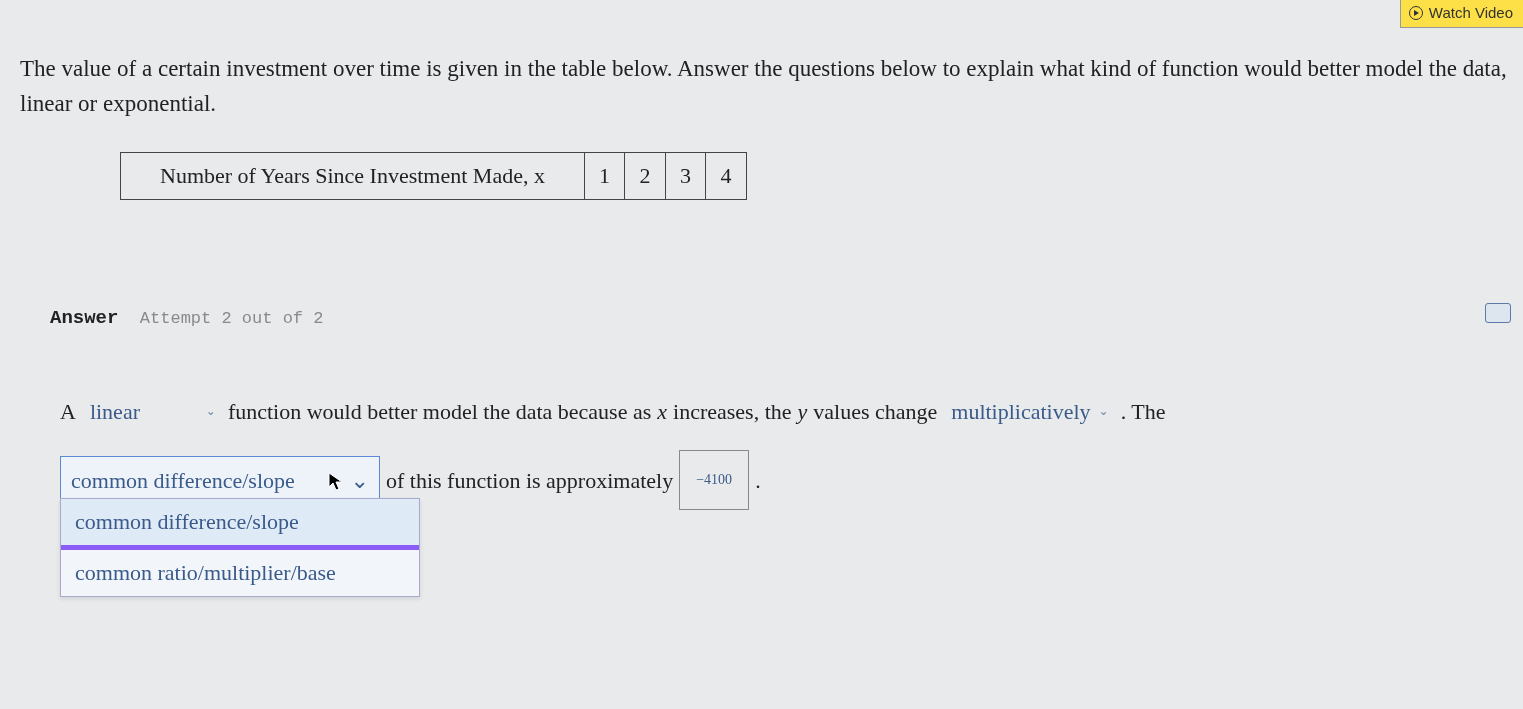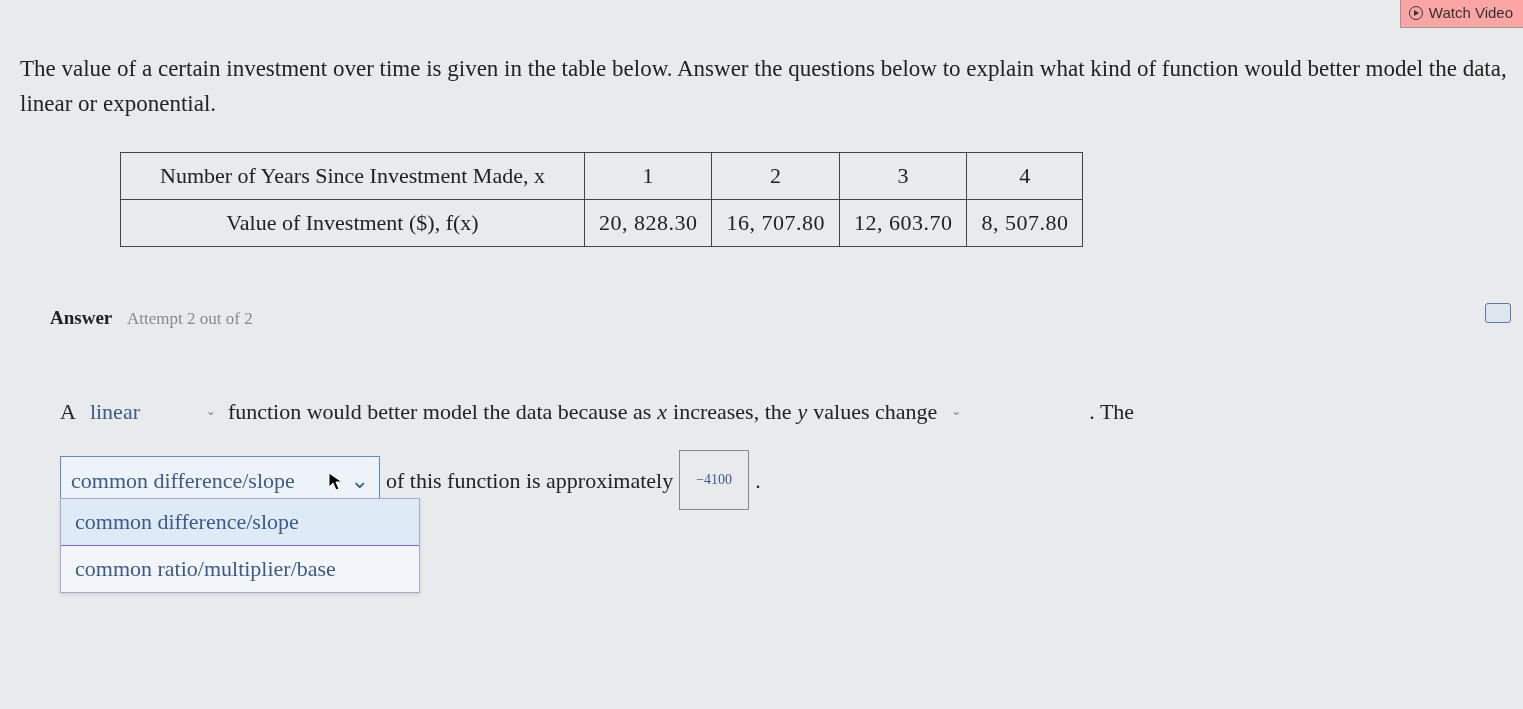--- a/index.html
+++ b/index.html
@@ -19,21 +19,21 @@
     border: 1px solid #999;
     border-top: none;
     border-right: none;
     padding: 4px 10px 6px 8px;
     font-family: Arial, sans-serif;
     font-size: 15px;
     color: #333;
     display: flex;
     align-items: center;
     gap: 6px;
-    background: #fca5a5;
+    background: #fde047;
   }
   .play-icon {
     width: 14px;
     height: 14px;
     border: 1.5px solid #333;
     border-radius: 50%;
     display: inline-flex;
     align-items: center;
     justify-content: center;
   }
@@ -69,21 +69,21 @@
   .data-table .row-header {
     text-align: center;
     padding: 10px 39px;
   }
   .data-table .val { letter-spacing: 0.5px; }
   .answer-header {
     position: absolute;
     top: 307px;
     left: 50px;
     font-size: 19px;
-    font-family: Liberation Serif, serif;
+    font-family: Liberation Mono, monospace;
   }
   .answer-header .label { font-weight: bold; color: #222; }
   .answer-header .attempt { color: #8a8a8a; margin-left: 10px; font-size: 17px; }
   .keyboard-icon {
     position: absolute;
     top: 303px;
     right: 12px;
     width: 26px;
     height: 20px;
     border: 1.5px solid #5a7ba8;
@@ -144,21 +144,21 @@
     left: 60px;
     width: 360px;
     border: 1px solid #aac;
     background: #f2f5fa;
     box-shadow: 0 2px 4px rgba(0,0,0,0.1);
   }
   .dropdown-menu .opt {
     padding: 10px 14px;
     font-size: 22px;
     color: #3a5a8a;
-    border-top: 1px solid #8b5cf6;
+    border-top: 5px solid #8b5cf6;
   }
   .dropdown-menu .opt:first-child {
     border-top: none;
     background: #dfeaf7;
   }
   .cursor {
     position: absolute;
     top: 472px;
     left: 328px;
     width: 16px;
@@ -178,27 +178,20 @@
 <div class="question">The value of a certain investment over time is given in the table below. Answer the questions below to explain what kind of function would better model the data, linear or exponential.</div>
 
 <table class="data-table">
   <tbody>
       <tr>
     <td class="row-header">Number of Years Since Investment Made, x</td>
     <td class="val">1</td>
     <td class="val">2</td>
     <td class="val">3</td>
     <td class="val">4</td>
-  </tr>
-  <tr>
-    <td class="row-header">Value of Investment ($), f(x)</td>
-    <td class="val">20, 828.30</td>
-    <td class="val">16, 707.80</td>
-    <td class="val">12, 603.70</td>
-    <td class="val">8, 507.80</td>
   </tr>
 </tbody>
   </table>
 
 <div class="answer-header">
   <span class="label">Answer</span>
   <span class="attempt">Attempt 2 out of 2</span>
 </div>
 
 <div class="keyboard-icon"></div>
@@ -208,20 +201,21 @@
   <span class="inline-select plain">
     <span>linear</span>
     <span class="chev">⌄</span>
   </span>
   <span>function would better model the data because as</span>
   <span class="italic">x</span>
   <span>increases, the</span>
   <span class="italic">y</span>
   <span>values change</span>
   <span class="inline-select plain">
+    <span>multiplicatively</span>
     <span class="chev">⌄</span>
   </span>
   <span>. The</span>
 </div>
 
 <div class="sentence line2">
   <span class="select-boxed">
     <span>common difference/slope</span>
     <span class="chev">⌄</span>
   </span>

